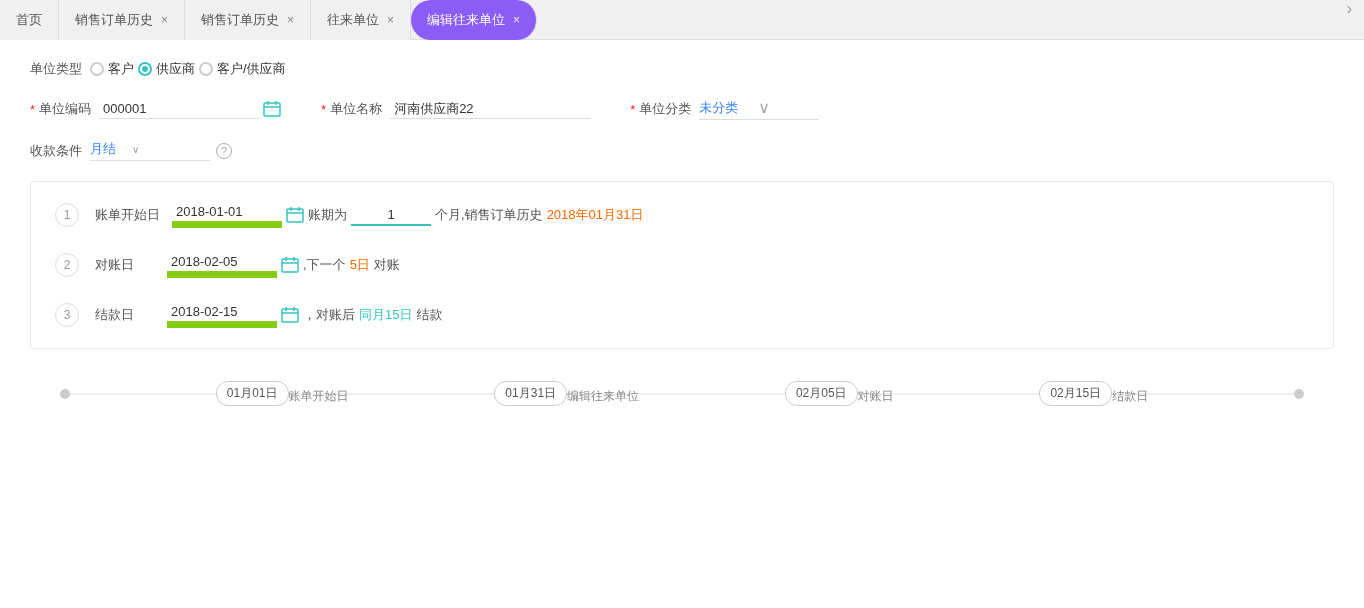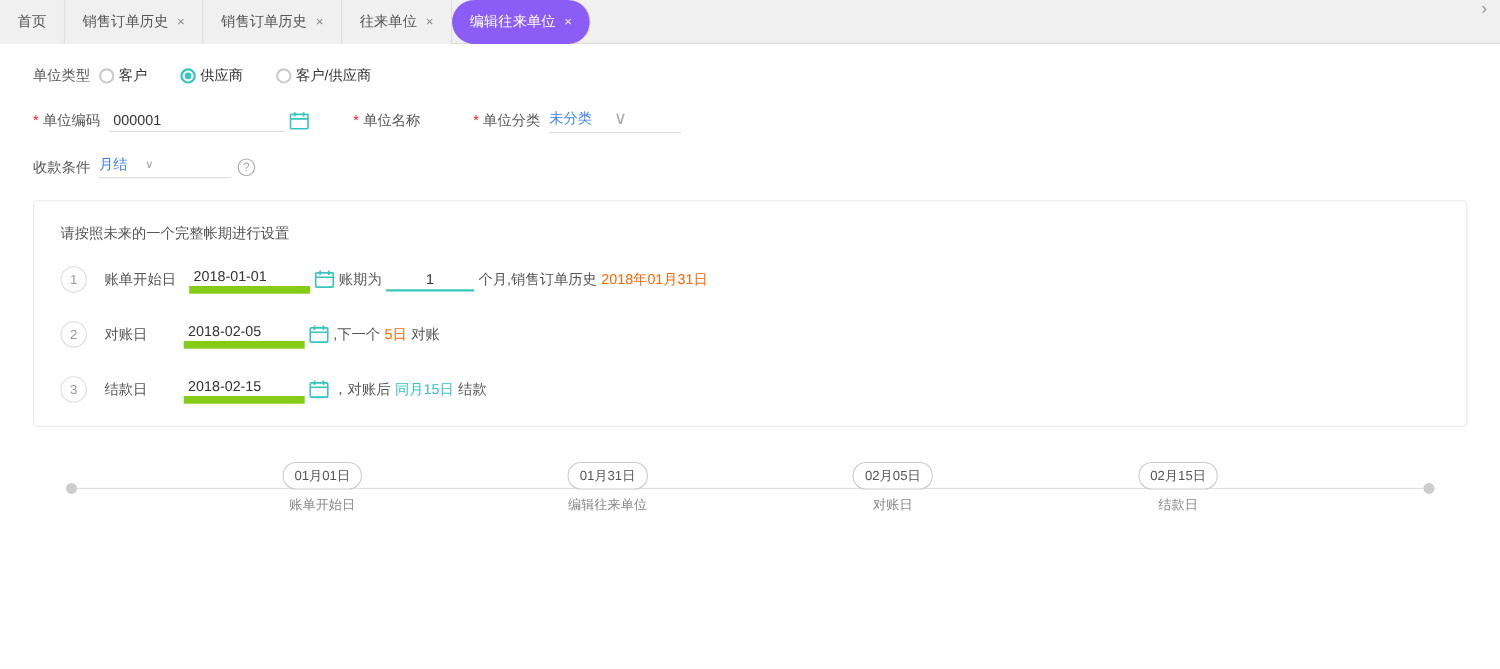--- a/index.html
+++ b/index.html
@@ -71,21 +71,21 @@
     }
     .required-mark {
       color: #f5222d;
       margin-right: 4px;
     }
 
     
     .radio-group {
       display: flex;
       align-items: flex-end;
-      gap: 30px;
+      gap: 4px;
     }
     .radio-item {
       display: flex;
       align-items: center;
       cursor: pointer;
       gap: 4px;
     }
     .radio-circle {
       width: 14px;
       height: 14px;
@@ -269,21 +269,21 @@
     .timeline-items {
       display: flex;
       align-items: center;
       width: 100%;
       justify-content: space-between;
       position: relative;
       z-index: 1;
     }
     .timeline-node {
       display: flex;
-      flex-direction: column;
+      flex-direction: row;
       align-items: center;
       position: relative;
     }
     .timeline-node-pill {
       background: #fff;
       border: 1px solid #ccc;
       border-radius: 12px;
       padding: 3px 10px;
       font-size: 12px;
       color: #555;
@@ -357,20 +357,21 @@
           <rect x="1" y="3" width="16" height="13" rx="1" stroke="#36c5be" stroke-width="1.5"></rect>
           <line x1="1" y1="7" x2="17" y2="7" stroke="#36c5be" stroke-width="1.5"></line>
           <line x1="5" y1="1" x2="5" y2="5" stroke="#36c5be" stroke-width="1.5"></line>
           <line x1="13" y1="1" x2="13" y2="5" stroke="#36c5be" stroke-width="1.5"></line>
         </svg>
       </span>
     </div>
     <div class="form-field-group">
       <span class="required-mark">*</span>
       <span class="form-label">单位名称</span>
+      <input class="input-field input-field-wide" type="text" value="河南供应商22" style="">
     </div>
     <div class="form-field-group">
       <span class="required-mark">*</span>
       <span class="form-label">单位分类</span>
       <div class="select-wrapper">
         <span class="select-value">未分类</span>
         <span class="dropdown-icon">∨</span>
       </div>
     </div>
   </div>
@@ -378,21 +379,20 @@
   <div class="form-row">
     <span class="form-label">收款条件</span>
     <div class="select-wrapper">
       <span class="select-value">月结</span>
       <span class="select-arrow">∨</span>
     </div>
     <span class="help-icon">?</span>
   </div>
 
   <div class="section-box">
-    <div class="section-title">请按照未来的一个完整帐期进行设置</div>
 
     <div class="config-row">
       <div class="row-num">1</div>
       <span class="row-field-label">账单开始日</span>
       <input class="date-input" type="text" value="2018-01-01" style="">
       <span class="cal-icon">
         <svg width="18" height="18" viewBox="0 0 18 18" fill="none">
           <rect x="1" y="3" width="16" height="13" rx="1" stroke="#36c5be" stroke-width="1.5"></rect>
           <line x1="1" y1="7" x2="17" y2="7" stroke="#36c5be" stroke-width="1.5"></line>
           <line x1="5" y1="1" x2="5" y2="5" stroke="#36c5be" stroke-width="1.5"></line>

